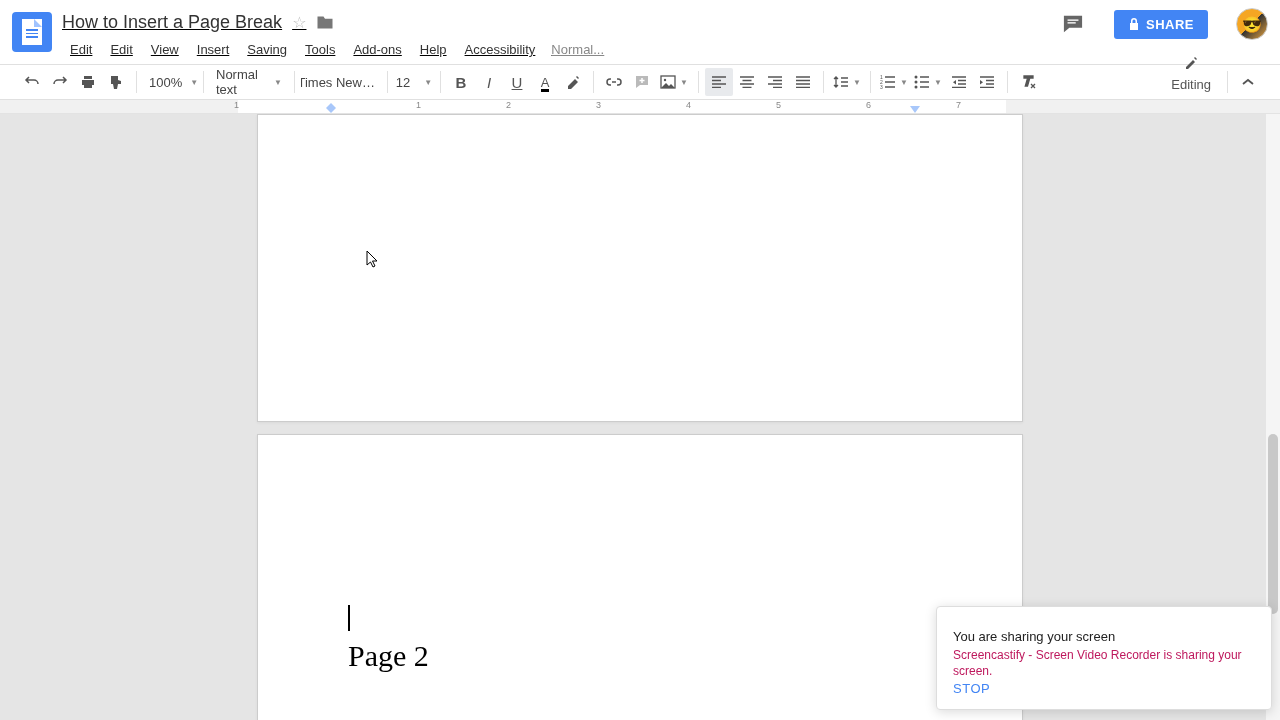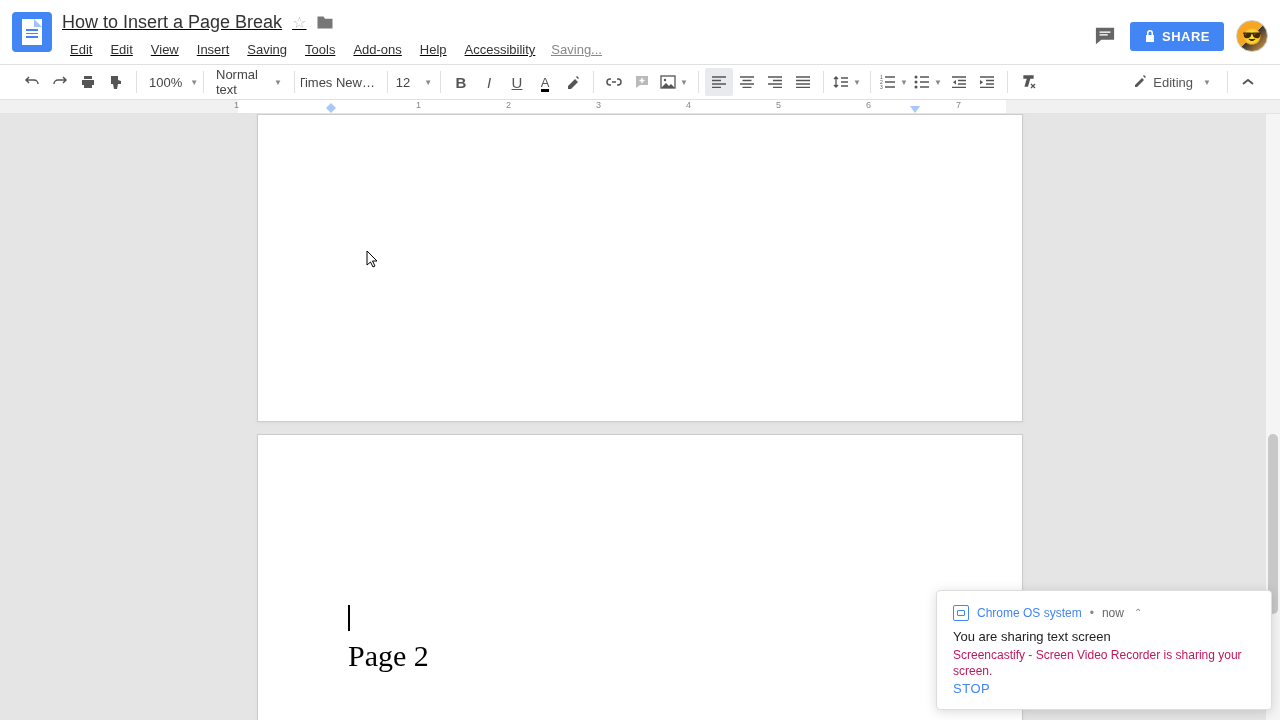--- a/index.html
+++ b/index.html
@@ -15,36 +15,36 @@
 .title-area { flex: 1; text-decoration: underline; }
 .title-row { display: flex; align-items: center; gap: 10px; height: 24px; margin-top: 2px;}
 .doc-title { font-size: 18px; color: #333; }
 .star-icon { color: #bbb; font-size: 16px; }
 .folder-icon { color: #777; font-size: 16px; }
 
 .menu-row { display: flex; align-items: center; gap: 2px; margin-top: 4px; }
 .menu-item { font-size: 13px; color: #333; padding: 4px 8px; cursor: pointer; }
 .saving { font-size: 13px; color: #888; text-decoration: underline; margin-left: 6px;}
 
-.header-right { display: flex; align-items: center; gap: 12px; margin-top: 12px; justify-content: flex-end;}
+.header-right { display: flex; align-items: center; gap: 28px; margin-top: 0; justify-content: flex-end;}
 .comments-icon { width: 26px; height: 24px; display:flex; align-items:center; justify-content:center; color:#666;}
 .share-btn { background: #4285f4; color: #fff; border:none; border-radius: 3px; padding: 7px 14px; font-size: 13px; font-weight: bold; display:flex; align-items:center; gap:6px; cursor:pointer; letter-spacing:0.5px;}
 .avatar { width: 32px; height: 32px; border-radius: 50%; background: linear-gradient(135deg,#f5a623 0%, #f5a623 50%, #333 50%, #e8a33d 100%); border:1px solid #ccc; display:flex; align-items:center; justify-content:center; font-size:16px;}
 
 .toolbar { height: 36px; border-top: 1px solid #e0e0e0; border-bottom: 1px solid #e0e0e0; display: flex; align-items: center; padding: 0 18px; gap: 0; background:#fff;}
 .tool-btn { width: 28px; height: 28px; display: flex; align-items: center; justify-content: center; color: #555; cursor: pointer; font-size: 15px; border-radius:2px;}
 .tool-btn.active{ background:#e8eaed;}
 .tool-sep { width: 1px; height: 22px; background: #e0e0e0; margin: 0 6px; }
 .tool-select { display: flex; align-items: center; gap: 4px; font-size: 13px; color: #444; padding: 0 6px; cursor: pointer; height:28px;justify-content:flex-end;}
 .caret { font-size: 8px; color: #888; margin-left:4px;}
 .zoom-select{ width:54px; display:flex; justify-content:space-between; align-items:center; font-size:13px; color:#444; padding:0 2px 0 6px; cursor:pointer;}
 .style-select{ width:78px; }
 .font-select{ width:80px; white-space:nowrap; overflow:hidden; text-overflow:ellipsis;}
 .size-select{ width:40px; justify-content:center;}
-.editing-mode{ display:flex; align-items:center; gap:6px; font-size:13px; color:#555; padding:0 10px; cursor:pointer; margin-left:auto;}
+.editing-mode{ display:flex; align-items:center; gap:6px; font-size:13px; color:#555; padding:0 10px; cursor:pointer; margin-left:auto;flex-direction:column;}
 .collapse{ width:28px; display:flex; align-items:center; justify-content:center; color:#555; cursor:pointer;}
 
 .ruler { height: 14px; background: #fff; border-bottom: 1px solid #e3e3e3; position: relative; }
 .ruler-inner{ position:absolute; left:238px; width:768px; height:14px; display:flex;}
 .ruler-num{ position:absolute; top:0; font-size:9px; color:#888;}
 .ruler-margin{ position:absolute; top:0; bottom:0; background:#f1f1f1;}
 
 .canvas { background: #e5e5e5; height: calc(720px - 64px - 36px - 14px); overflow-y: auto; position:relative;}
 .page { width: 766px; margin: 0 auto 12px auto; background: #fff; border: 1px solid #ccc; box-shadow: 0 1px 3px rgba(0,0,0,0.05);}
 .page1 { height: 308px; }
@@ -98,21 +98,21 @@
     <div class="menu-row">
       <span class="menu-item">Edit</span>
       <span class="menu-item">Edit</span>
       <span class="menu-item">View</span>
       <span class="menu-item">Insert</span>
       <span class="menu-item">Saving</span>
       <span class="menu-item">Tools</span>
       <span class="menu-item">Add-ons</span>
       <span class="menu-item">Help</span>
       <span class="menu-item">Accessibility</span>
-      <span class="saving">Saving...</span>
+      <span class="saving">Normal...</span>
     </div>
   </div>
   <div class="header-right">
     <div class="comments-icon">
       <svg width="22" height="20" viewBox="0 0 24 22">
           <path fill="#666" d="M2 2h20v13H8l-6 5V2z"></path>
           <rect x="6" y="6" width="12" height="1.5" fill="#fff"></rect>
           <rect x="6" y="9" width="9" height="1.5" fill="#fff"></rect>
         </svg>
     </div>
@@ -316,25 +316,16 @@
   <svg class="mouse-cursor" viewBox="0 0 14 20">
       <path fill="#fff" stroke="#000" stroke-width="1" d="M1 1l0 14 3.5-3 2.5 5 2-1-2.5-5H11z"></path>
     </svg>
 </div>
 
 <div class="scrollbar-track">
   <div class="scrollbar-thumb"></div>
 </div>
 
 <div class="notification">
-  <div class="notif-head">
-    <div class="notif-app-icon">
-        <div></div>
-      </div>
-    <span class="notif-source">Chrome OS system</span>
-    <span class="notif-dot">•</span>
-    <span class="notif-time">now</span>
-    <span class="notif-caret">⌃</span>
-  </div>
-  <div class="notif-title">You are sharing text screen</div>
+  <div class="notif-title">You are sharing your screen</div>
   <div class="notif-body">Screencastify - Screen Video Recorder is sharing your screen.</div>
   <div class="notif-action"><button>STOP</button></div>
 </div>
 
 </body></html>

